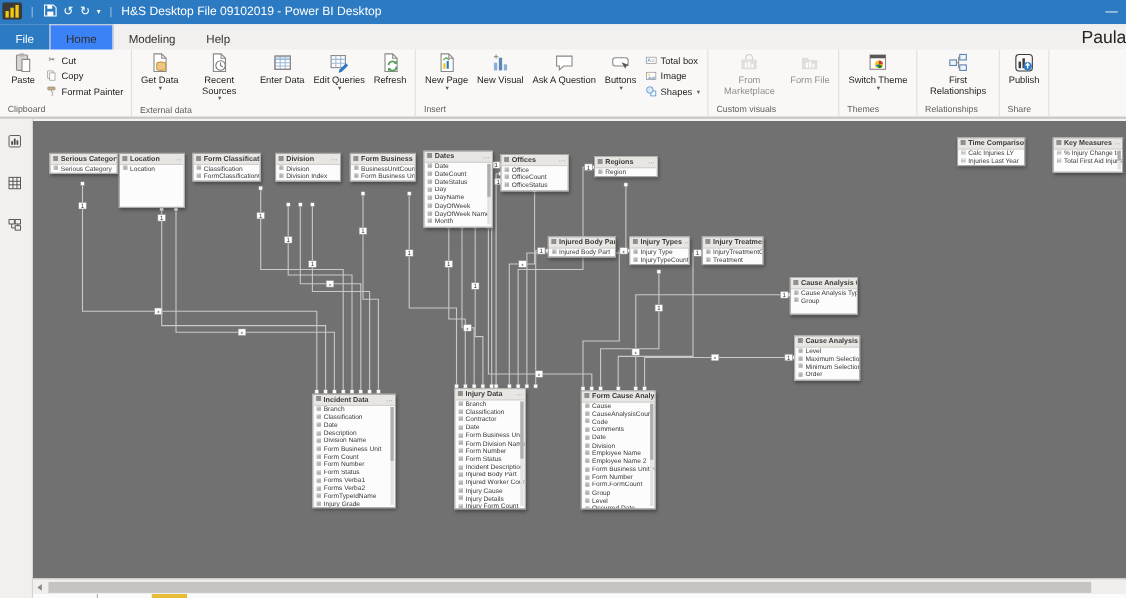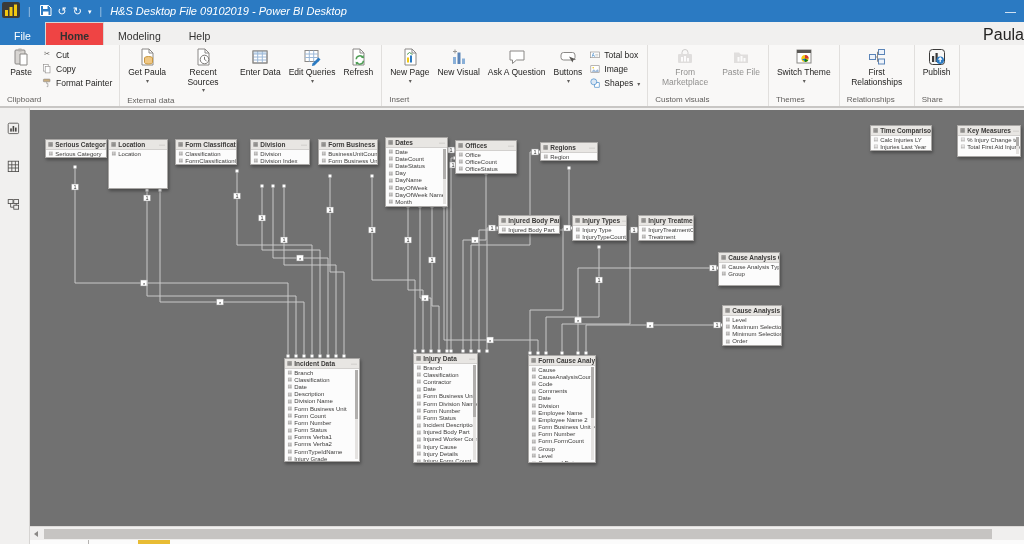--- a/index.html
+++ b/index.html
@@ -4,28 +4,28 @@
 <style>
   *{margin:0;padding:0;box-sizing:border-box;}
   html,body{width:1024px;height:544px;overflow:hidden;font-family:"Liberation Sans",sans-serif;background:#f3f2f1;}
   #app{position:relative;width:1024px;height:544px;background:#f3f2f1;}
 
   
   #titlebar{position:absolute;left:0;top:0;width:1024px;height:22px;background:#2b7ac2;display:flex;align-items:center;color:#fff;font-size:11px;}
   #titlebar .qat{display:flex;align-items:center;gap:6px;padding-left:2px;}
   #titlebar .qat .glyph{color:#fff;font-size:11px;line-height:1;}
   #titlebar .sep{color:rgba(255,255,255,.55);font-size:10px;margin:0 2px;}
-  #title-text{margin-left:6px;white-space:nowrap;font-style:italic;}
+  #title-text{margin-left:6px;white-space:nowrap;}
   #win-controls{position:absolute;right:8px;top:0;height:22px;display:flex;align-items:center;color:#fff;font-size:11px;}
 
   
   #tabrow{position:absolute;left:0;top:22px;width:1024px;height:28px;background:#f1f0ef;display:flex;align-items:stretch;border-bottom:1px solid #e1dfdd;}
   .tab{display:flex;align-items:center;padding:0 14px;font-size:10.5px;color:#323130;cursor:default;}
   #tab-file{background:#2b7ac2;color:#fff;padding:0 14px;}
-  #tab-home{background:#ef4444;border:1px solid #d8d6d4;border-bottom:none;font-weight:bold;}
+  #tab-home{background:#3b82f6;border:1px solid #d8d6d4;border-bottom:none;font-weight:normal;}
   #user-name{position:absolute;right:0px;top:4px;font-size:16px;color:#252423;}
 
   
   #ribbon{position:absolute;left:0;top:45px;width:1024px;height:63px;background:#f9f8f7;border-bottom:2px solid #c8c6c4;display:flex;}
   .rgroup{display:flex;flex-direction:column;border-right:1px solid #e1dfdd;padding:0 5px;}
   .rgroup-content{flex:1;display:flex;align-items:flex-start;gap:2px;padding-top:1px;}
   .rgroup-label{font-size:8px;color:#605e5c;padding:1px 2px 2px;}
   .bigbtn{display:flex;flex-direction:column;align-items:center;min-width:32px;max-width:64px;padding:1px 3px;font-size:8.5px;color:#252423;text-align:center;line-height:1.12;cursor:default;}
   .bicon{width:22px;height:20px;margin-bottom:1px;flex:none;}
   .bicon svg{width:20px;height:20px;}
@@ -140,21 +140,21 @@
       </div>
       <div class="rgroup">
         <div class="rgroup-content">
           <div class="bigbtn">
             <span class="bicon"><svg viewBox="0 0 20 20">
                 <path d="M5 2h7l4 4v12H5z" fill="#fff" stroke="#8a8886"></path>
                 <path d="M12 2v4h4" fill="none" stroke="#8a8886"></path>
                 <ellipse cx="11.5" cy="11" rx="4" ry="1.5" fill="#efc784" stroke="#c8973f"></ellipse>
                 <path d="M7.5 11v4.5c0 .9 1.8 1.5 4 1.5s4-.6 4-1.5V11" fill="#efc784" stroke="#c8973f"></path>
               </svg></span>
-            <span>Get Paula</span>
+            <span>Get Data</span>
             <span class="caret">▾</span>
           </div>
           <div class="bigbtn">
             <span class="bicon"><svg viewBox="0 0 20 20">
                 <path d="M5 2h7l4 4v12H5z" fill="#fff" stroke="#8a8886"></path>
                 <path d="M12 2v4h4" fill="none" stroke="#8a8886"></path>
                 <circle cx="11.5" cy="12.5" r="4.3" fill="#fff" stroke="#797775"></circle>
                 <path d="M11.5 9.8v2.7l2 1.4" stroke="#797775" fill="none"></path>
               </svg></span>
             <span>Recent Sources</span>
@@ -269,21 +269,21 @@
               </svg></span>
             <span>From Marketplace</span>
           </div>
           <div class="bigbtn disabled">
             <span class="bicon"><svg viewBox="0 0 20 20">
                 <path d="M3 5.5h5l2 2h7v8.5H3z" fill="#c8c6c4"></path>
                 <rect x="6.5" y="10" width="2" height="4.5" fill="#fff"></rect>
                 <rect x="9.5" y="9" width="2" height="5.5" fill="#fff"></rect>
                 <rect x="12.5" y="11" width="2" height="3.5" fill="#fff"></rect>
               </svg></span>
-            <span>Paste File</span>
+            <span>Form File</span>
           </div>
         </div>
         <div class="rgroup-label">Custom visuals</div>
       </div>
       <div class="rgroup">
         <div class="rgroup-content">
           <div class="bigbtn">
             <span class="bicon"><svg viewBox="0 0 20 20">
                 <rect x="3" y="3" width="14" height="13" fill="#fff" stroke="#8a8886"></rect>
                 <rect x="3" y="3" width="14" height="3" fill="#5a5855"></rect>

